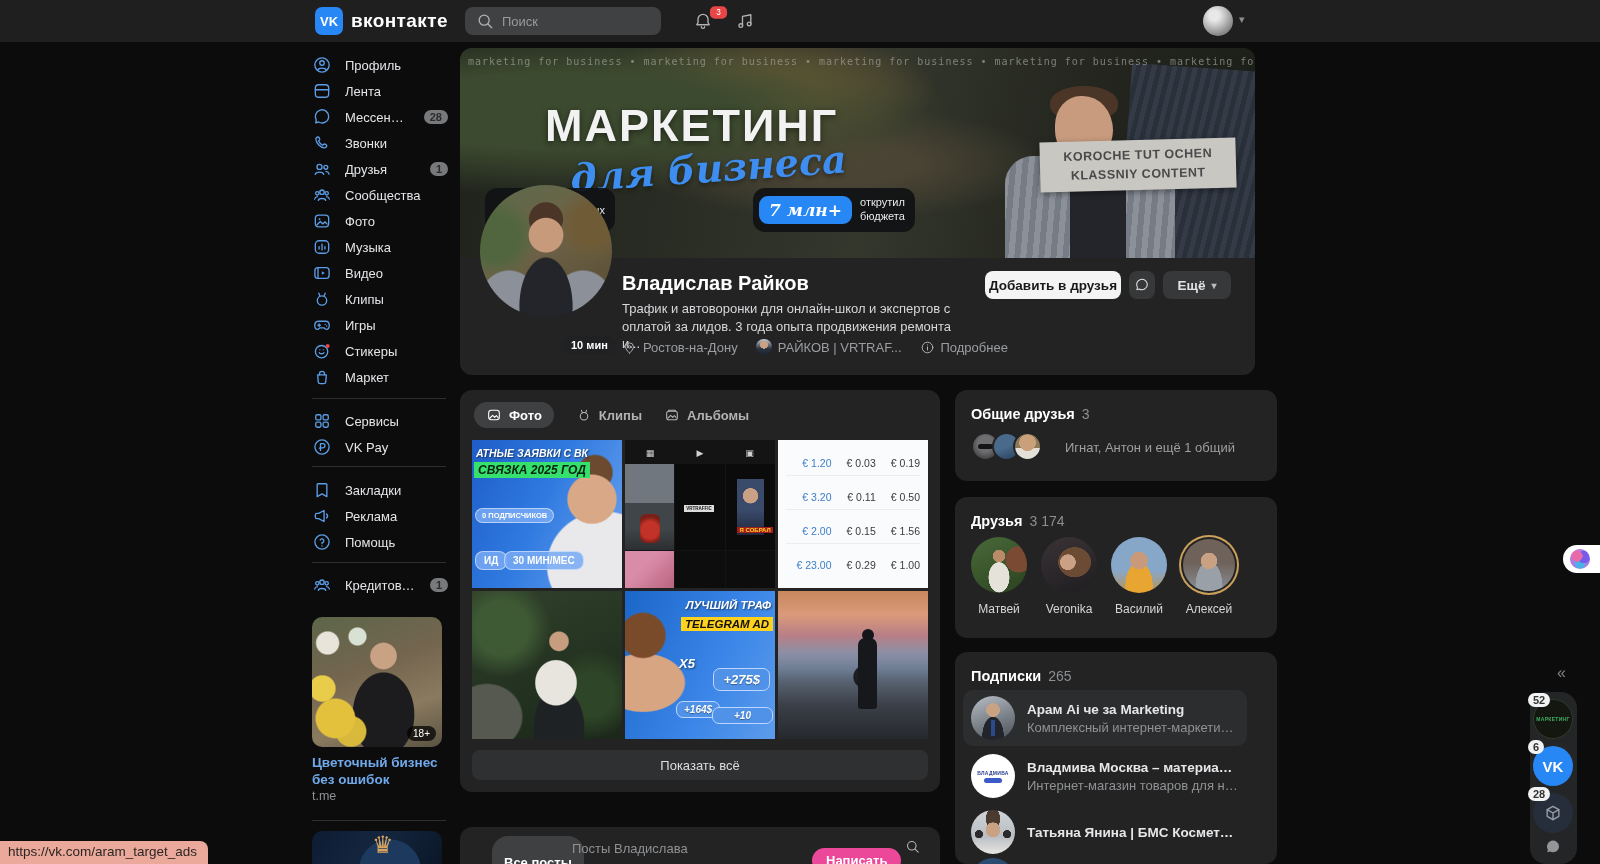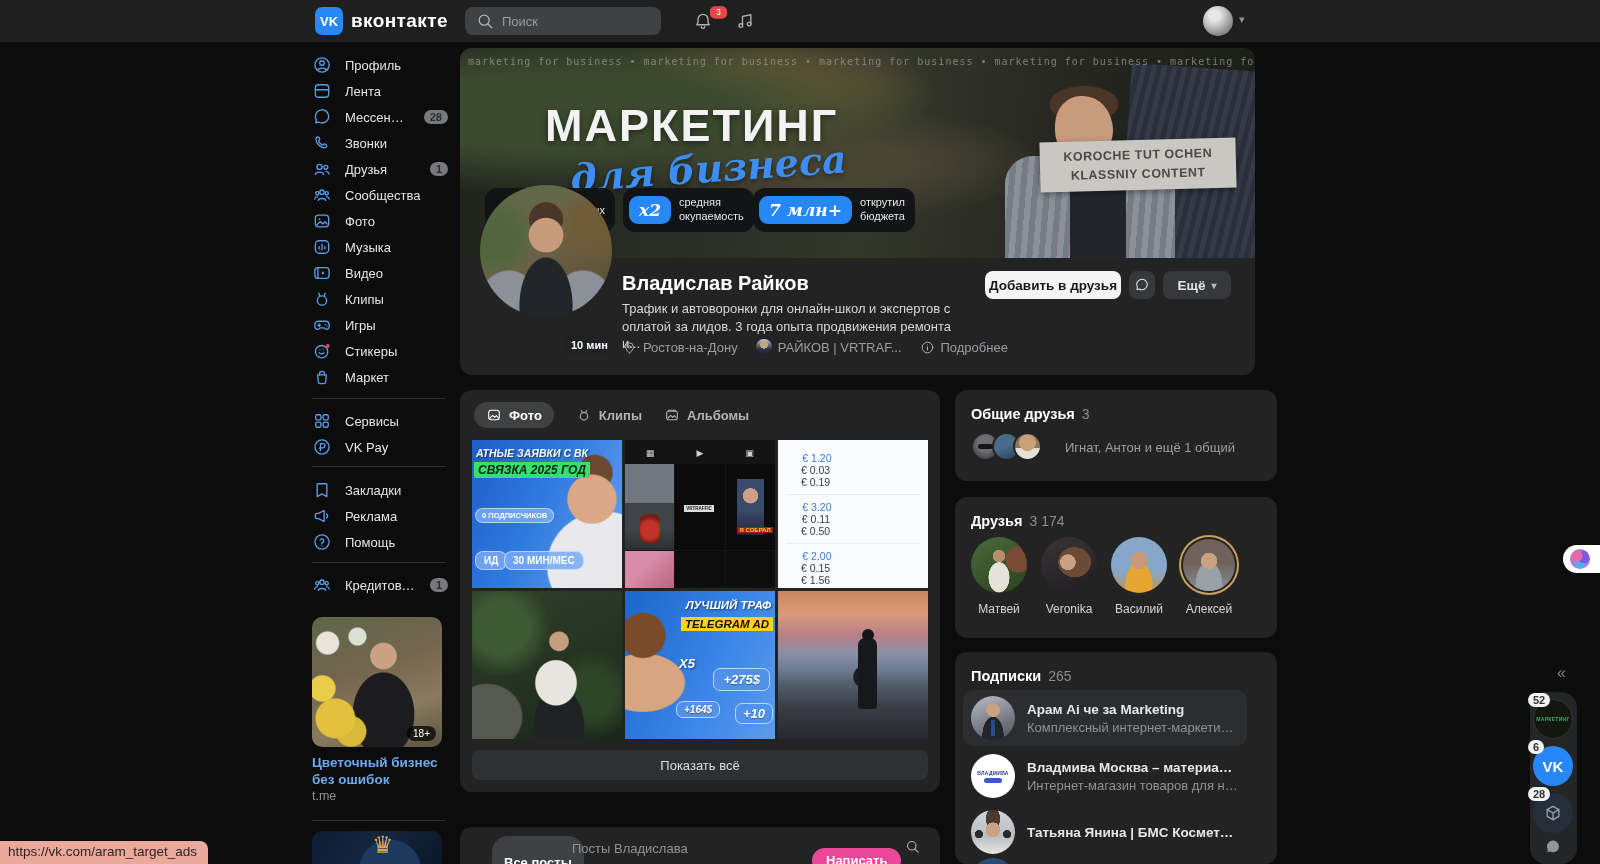--- a/index.html
+++ b/index.html
@@ -150,21 +150,21 @@
   .t2c { height:86px; background:#0b0b0c; position:relative; }
   .t2c .ph { position:absolute; left:22%; top:18%; width:56%; height:64%;
     background:radial-gradient(circle at 50% 30%, #caa184 0 18%, rgba(0,0,0,0) 19%),
       linear-gradient(180deg,#3a4a6b 0 55%, #20283c 100%); }
   .t2c em { position:absolute; left:24%; bottom:20%; color:#ffd21e; font-size:6px; font-weight:bold; font-style:normal;
     background:#a01d1d; padding:0 2px; }
   .t2row2 { position:absolute; left:0; top:111px; width:100%; display:grid; grid-template-columns:1fr 1fr 1fr; gap:1px; }
   .t2d { height:37px; background:linear-gradient(135deg,#d98ca8 0 40%, #b9647f 100%); }
   .t2e { height:37px; background:#0d0d0e; }
   #t3 { background:#fafbfc; padding:6px 8px; display:flex; flex-direction:column; justify-content:space-around; }
-  .prow { display:flex; border-bottom:1px solid #ececee; padding:6px 0;flex-direction:column; }
+  .prow { display:flex; border-bottom:1px solid #ececee; padding:6px 0; }
   .prow:last-child { border-bottom:none; }
   .prow b { color:#3d7dc9; font-weight:normal; font-size:10.5px; width:34%; text-align:right; }
   .prow span { color:#3a3b3d; font-size:10.5px; width:33%; text-align:right; }
   #t4 { background:
       radial-gradient(circle at 58% 34%, #c79d80 0 7%, rgba(0,0,0,0) 8%),
       radial-gradient(ellipse at 56% 62%, #e8e4de 0 17%, rgba(0,0,0,0) 18%),
       radial-gradient(ellipse at 58% 92%, #1f2224 0 20%, rgba(0,0,0,0) 21%),
       radial-gradient(ellipse at 10% 85%, #55594f 0 18%, rgba(0,0,0,0) 19%),
       radial-gradient(circle at 20% 25%, #3e5a34 0 16%, rgba(0,0,0,0) 30%),
       radial-gradient(circle at 80% 70%, #2e4527 0 14%, rgba(0,0,0,0) 28%),
@@ -176,21 +176,21 @@
   .t5l1 { position:absolute; right:4px; top:8px; color:#fff; font-size:11.5px; font-weight:bold; font-style:italic;
     text-shadow:1px 1px 2px rgba(0,0,0,.55); white-space:nowrap; }
   .t5l2 { position:absolute; right:2px; top:26px; background:#ffd21e; color:#111; font-size:11.5px;
     font-weight:bold; font-style:italic; padding:1px 4px; white-space:nowrap; }
   .t5x { position:absolute; left:36%; top:44%; color:#fff; font-size:13px; font-weight:bold; font-style:italic;
     text-shadow:1px 1px 2px rgba(0,0,0,.5); }
   .t5p { position:absolute; background:#4f92e8; border:1px solid #bcd7ff; color:#fff; font-weight:bold;
     font-style:italic; border-radius:7px; text-shadow:0 1px 1px rgba(0,0,0,.35); }
   #t5p1 { right:5px; top:52%; font-size:13px; padding:3px 9px; }
   #t5p2 { left:34%; bottom:14%; font-size:10px; padding:2px 7px; }
-  #t5p3 { right:2px; bottom:10%; font-size:13px; padding:2px 7px; }
+  #t5p3 { right:2px; bottom:10%; font-size:10px; padding:2px 21px; }
   #t6 { background:
       radial-gradient(ellipse at 58% 58%, rgba(20,20,24,.9) 0 9%, rgba(0,0,0,0) 10%),
       linear-gradient(180deg, #c8875e 0%, #db9a7a 16%, #b87f86 30%, #8b8fa6 42%, #6f7f95 52%, #55606e 62%, #3a3e46 78%, #26282e 100%); }
   #t6 .fig { position:absolute; left:53%; top:32%; width:13%; height:48%; background:#17181c; border-radius:7px 7px 3px 3px; }
   #t6 .fig::before { content:""; position:absolute; left:25%; top:-9px; width:12px; height:12px; border-radius:50%; background:#15161a; }
   #ph-showall { left:12px; top:360px; width:456px; height:30px; background:#2f3031; border-radius:8px;
     color:#dcdde0; font-size:13px; display:flex; align-items:center; justify-content:center; }
 
   
   #posts-card { left:460px; top:827px; width:480px; height:37px; background:#232324; border-radius:12px 12px 0 0; }
@@ -538,25 +538,20 @@
       <div id="cov-body" class="abs"></div>
       <div id="cov-tee" class="abs"></div>
       <div id="cov-hair" class="abs"></div>
       <div id="cov-head" class="abs"></div>
       <div id="cov-ticker" class="abs">marketing for business • marketing for business • marketing for business • marketing for business • marketing for business • marketing for business • marketing for bu</div>
       <div id="cov-title" class="abs">МАРКЕТИНГ</div>
       <div id="cov-sub" class="abs">для бизнеса</div>
       <div id="cbadge1" class="cbadge abs">
           <span>ных</span>
         </div>
-      <div id="cbadge2" class="cbadge abs">
-        <span class="bluepill">х2</span>
-        <span class="btxt">средняя
-окупаемость</span>
-      </div>
       <div id="cbadge3" class="cbadge abs">
         <span class="bluepill">7 млн+</span>
         <span class="btxt">открутил
 бюджета</span>
       </div>
       <div id="cov-note" class="abs">
         <div>KOROCHE TUT OCHEN</div>
         <div>KLASSNIY CONTENT</div>
       </div>
     </div>

